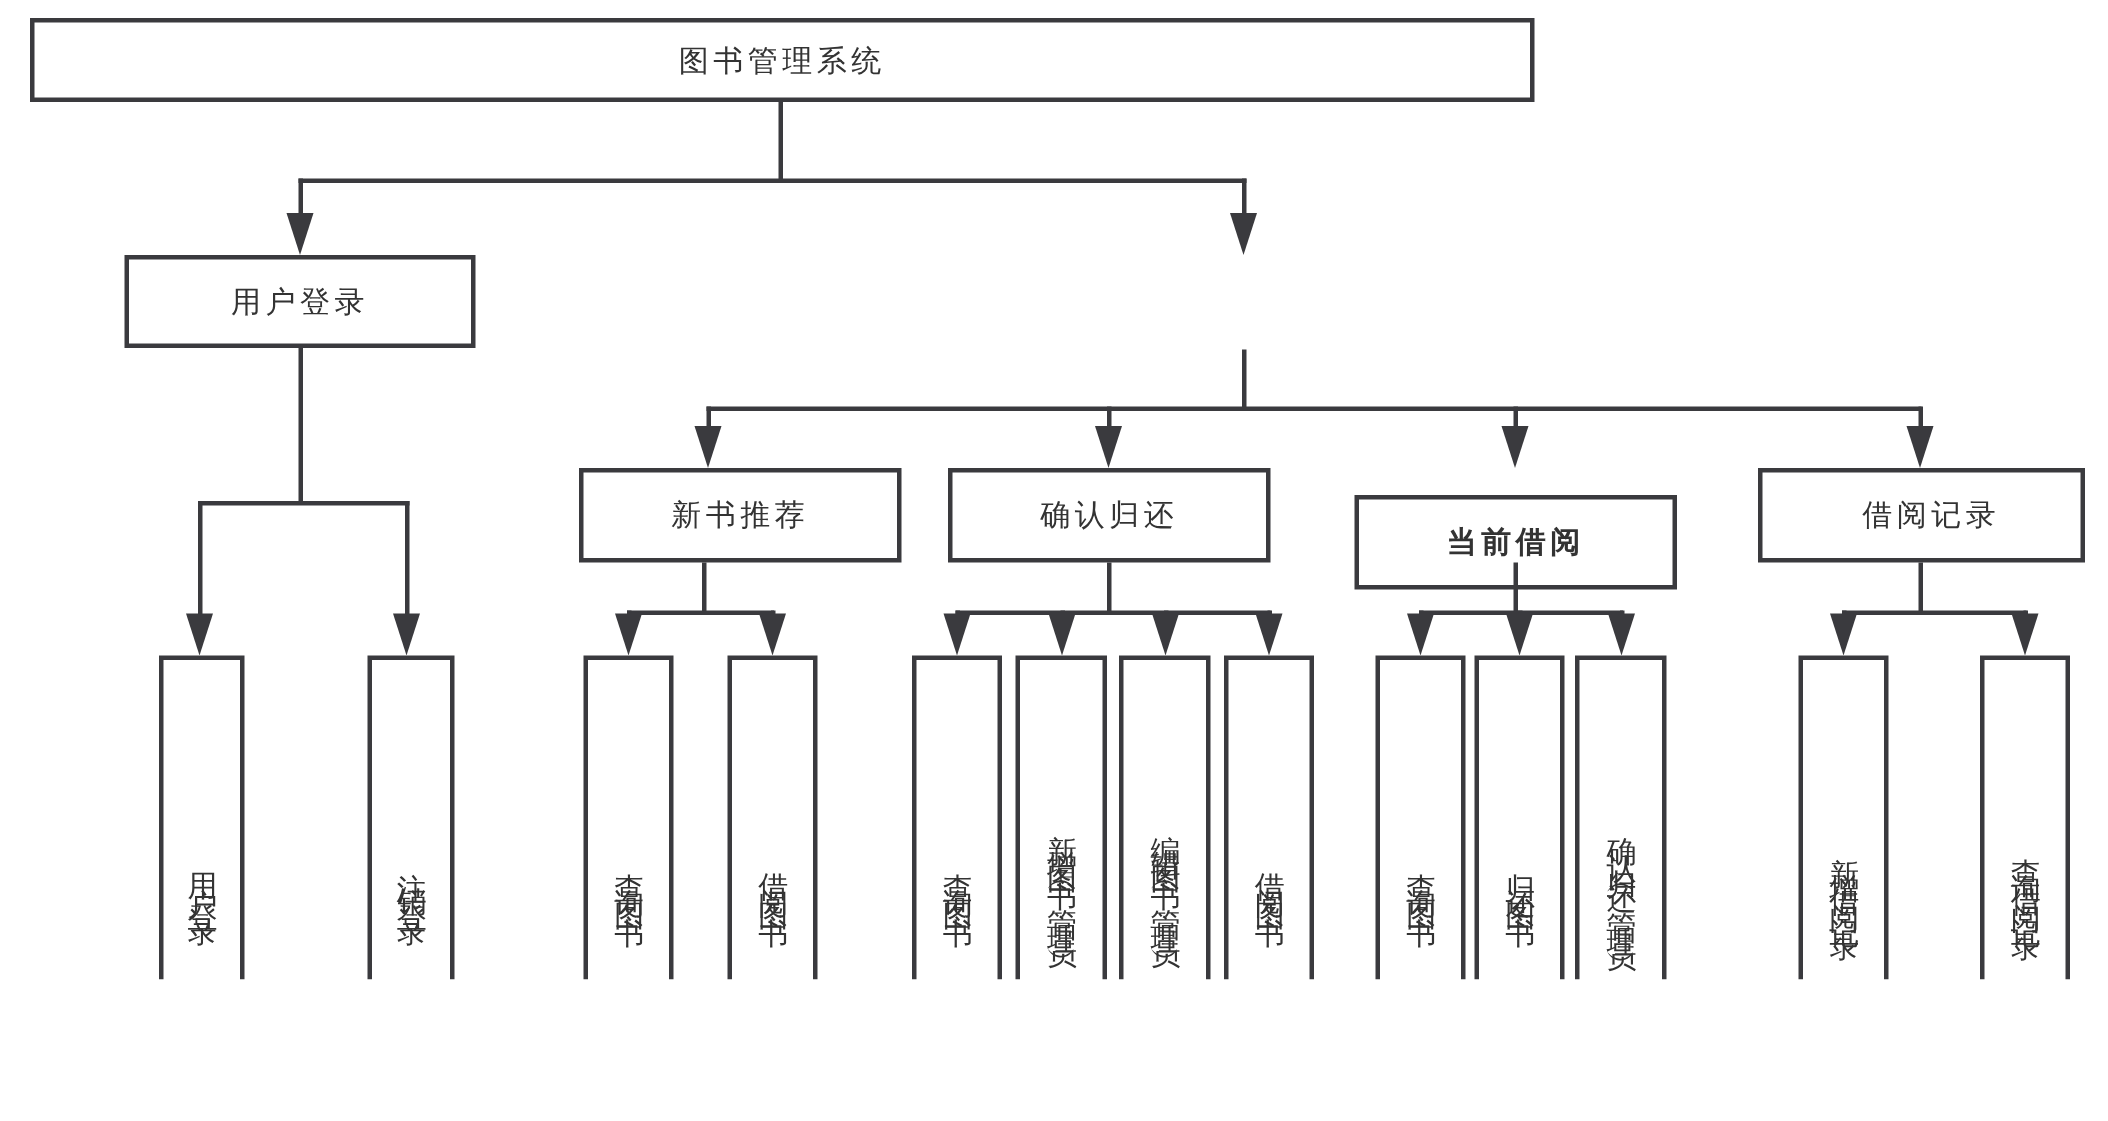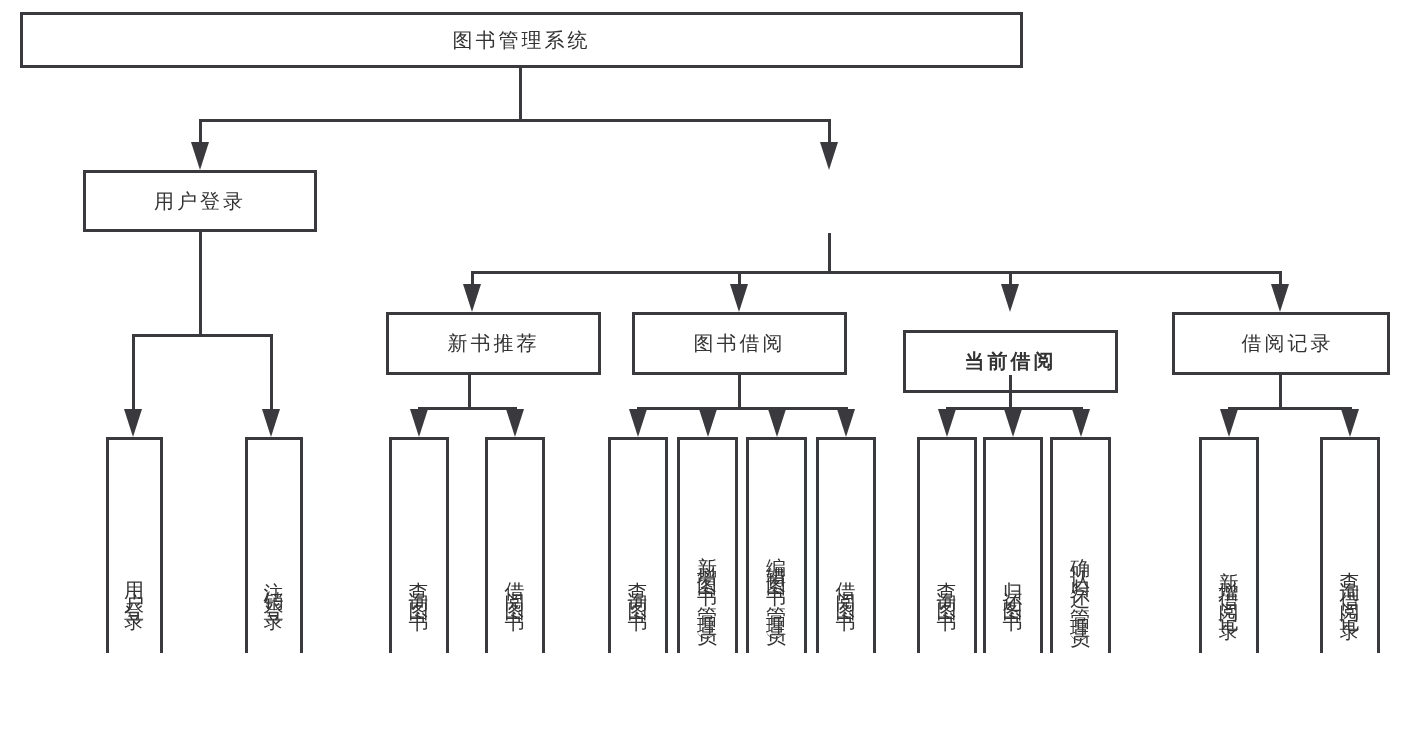--- a/index.html
+++ b/index.html
@@ -90,21 +90,21 @@
   <div class="ah" style="left:730px;top:284px;"></div>
   <div class="vl" style="left:1009px;top:271px;height:16px;"></div>
   <div class="ah" style="left:1001px;top:284px;"></div>
   <div class="vl" style="left:1279px;top:271px;height:16px;"></div>
   <div class="ah" style="left:1271px;top:284px;"></div>
 
   <div class="box" style="left:362px;top:312px;width:215px;height:63px;margin-left:24px;">
     <span>新书推荐</span>
   </div>
   <div class="box" style="left:632px;top:312px;width:215px;height:63px;">
-    <span>图书借阅</span>
+    <span>确认归还</span>
   </div>
   <div class="box" style="left:903px;top:330px;width:215px;height:63px;font-weight:bold;">
     <span>当前借阅</span>
   </div>
   <div class="box" style="left:1172px;top:312px;width:218px;height:63px;padding-left:13px;">
     <span>借阅记录</span>
   </div>
 
   <div class="vl" style="left:468px;top:375px;height:33px;"></div>
   <div class="hl" style="left:418px;top:407px;width:98px;"></div>

